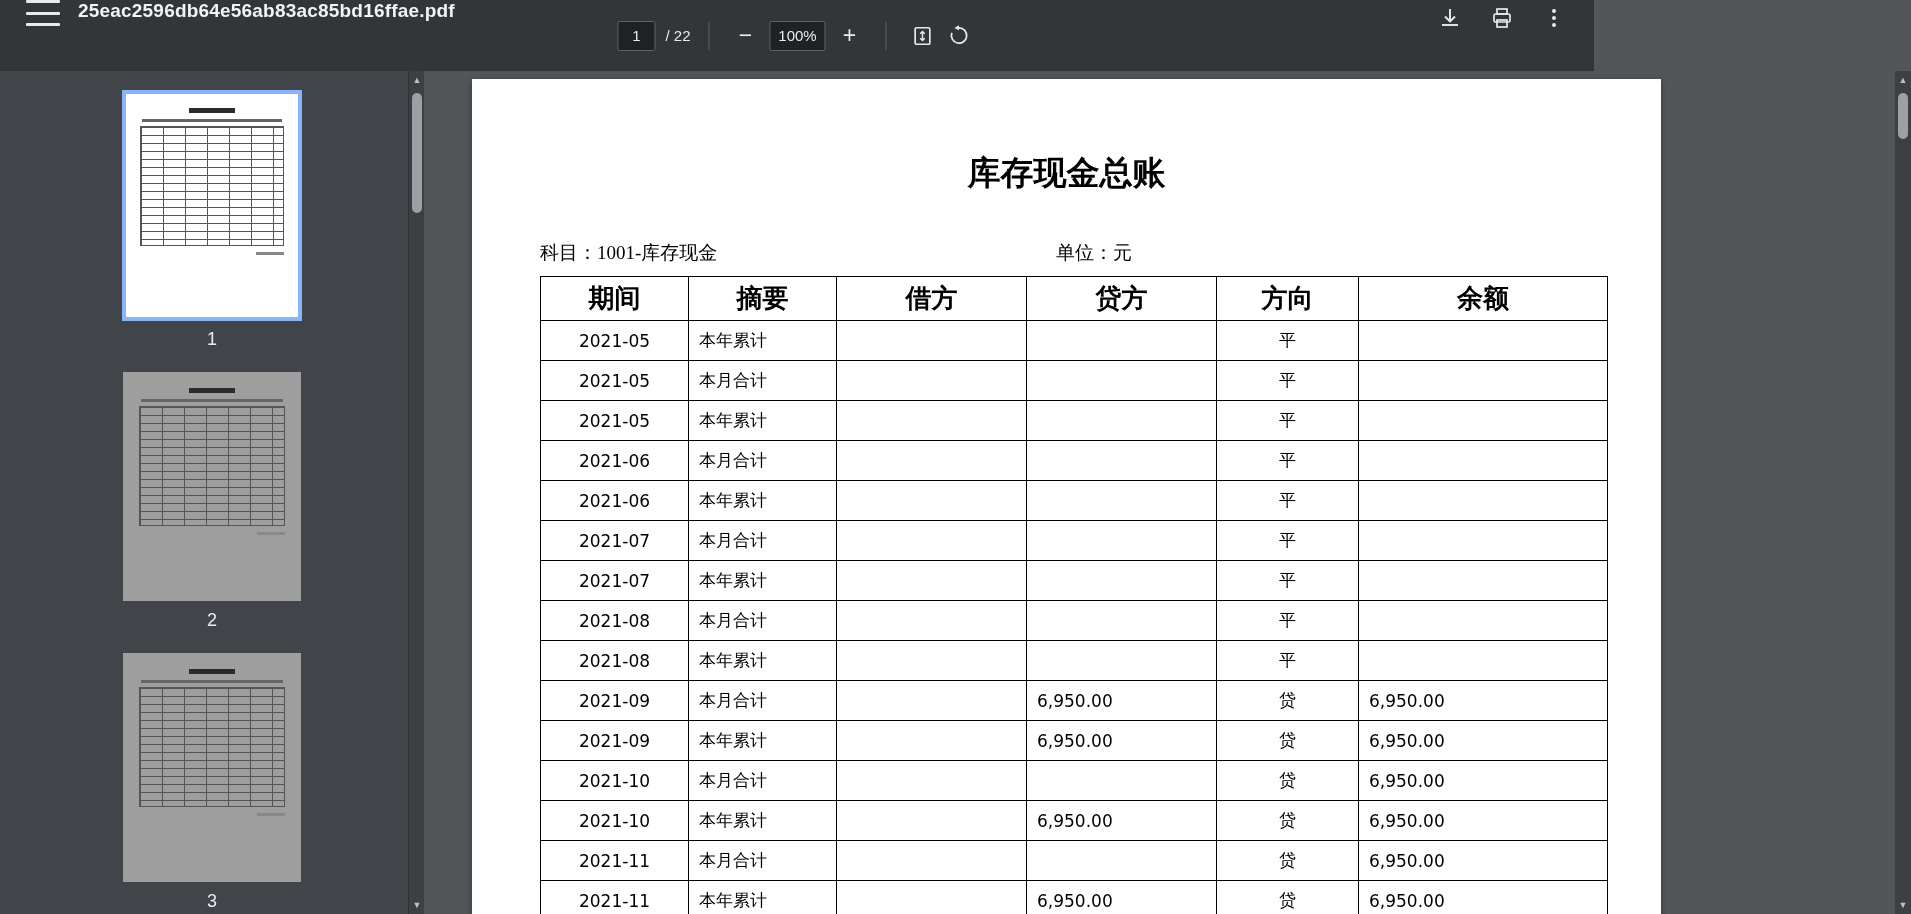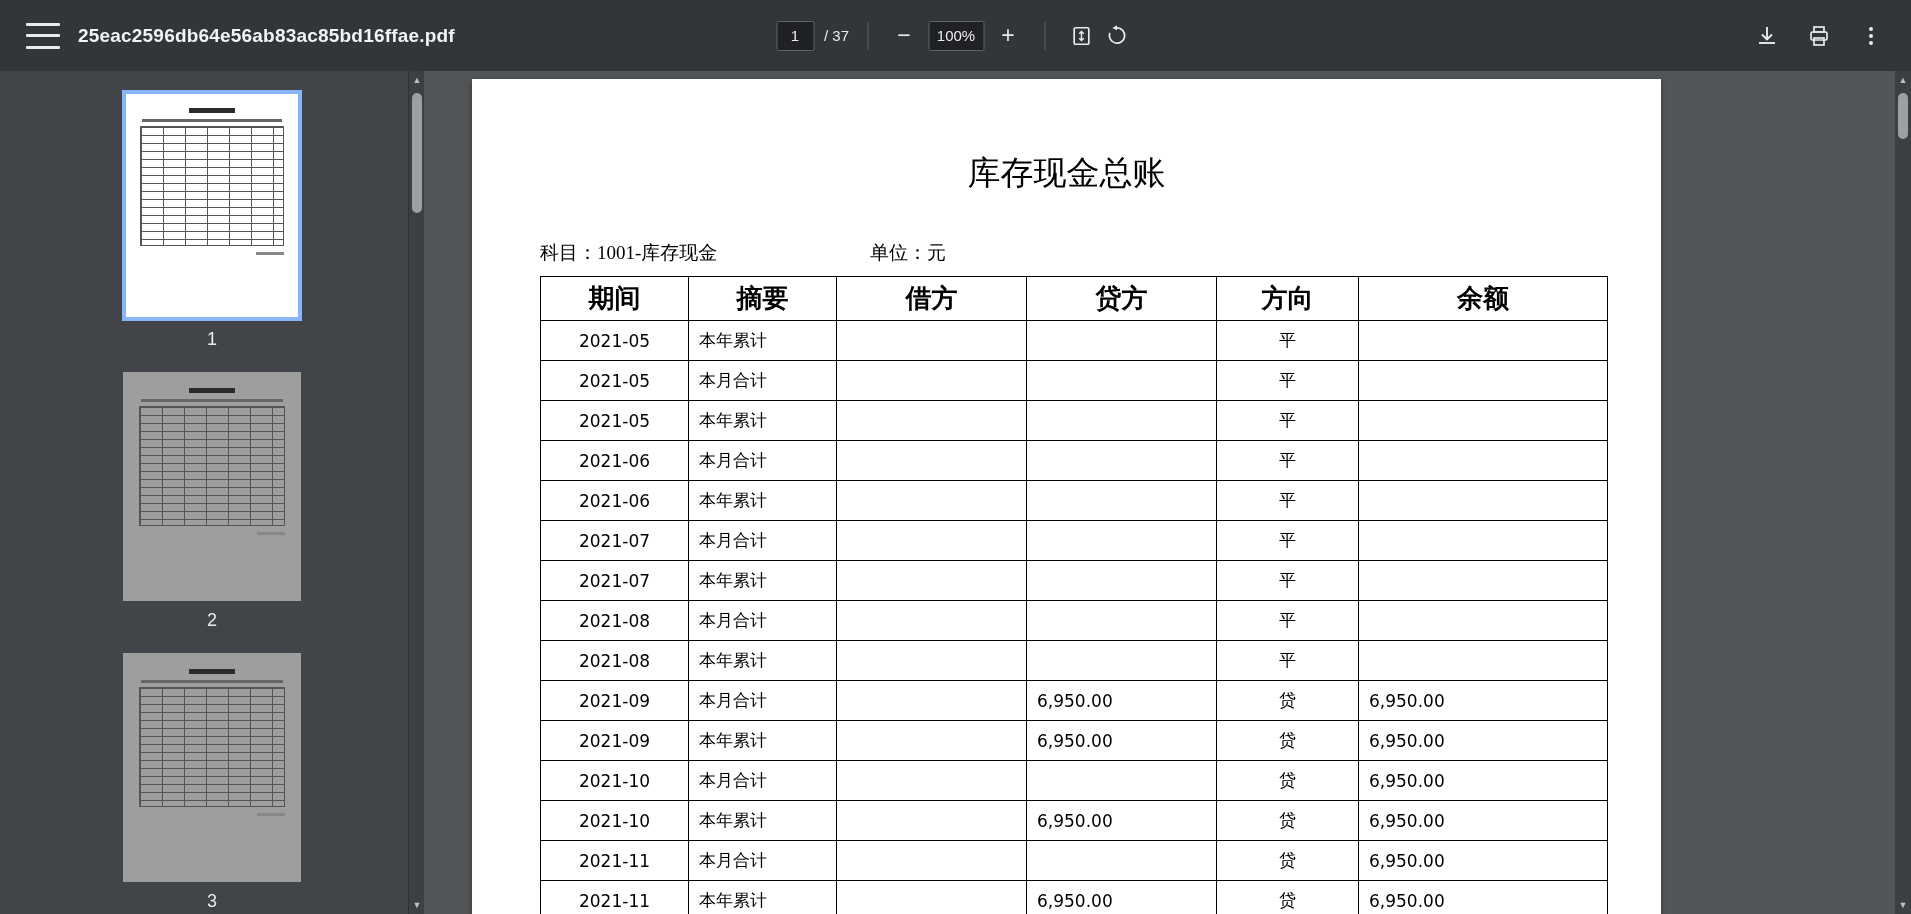--- a/index.html
+++ b/index.html
@@ -6,23 +6,23 @@
   html, body {
     margin: 0; padding: 0;
     width: 1911px; height: 914px;
     overflow: hidden;
     font-family: "Liberation Sans", sans-serif;
     background: #525659;
   }
   
   .toolbar {
     position: absolute; left: 0; top: 0;
-    width: 1911px; height: 71px;
+    width: 1594px; height: 71px;
     background: #323639;
-    display: flex; align-items: center;
+    display: flex; align-items: flex-start;
     color: #e8eaed;
     user-select: none;
   }
   .hamburger {
     width: 34px; height: 26px;
     margin-left: 26px; margin-right: 18px;
     display: flex; flex-direction: column; justify-content: space-between;
     cursor: pointer;
   }
   .hamburger span { display: block; height: 3px; background: #e8eaed; border-radius: 1px; }
@@ -163,33 +163,33 @@
   .page {
     position: absolute; left: 48px; top: 8px;
     width: 1189px; height: 860px;
     background: #fff;
     box-shadow: 0 2px 6px rgba(0,0,0,.35);
     padding: 0;
   }
   .page-title {
     text-align: center;
     font-family: "DejaVu Sans", "Liberation Sans", sans-serif;
-    font-size: 33px; font-weight: normal;
+    font-size: 33px; font-weight: bold;
     color: #000;
     margin-top: 72px;
   }
   .meta-row {
     display: flex; align-items: baseline;
     margin: 44px 22px 10px 68px;
     font-size: 19px; color: #000;
     font-family: Liberation Serif, serif;
   }
   .meta-left { width: 330px; }
   .meta-center { flex: 1; text-align: center; }
-  .meta-right { width: 300px; padding-right: 38px; }
+  .meta-right { width: 300px; text-align: right; padding-right: 38px; }
   table.ledger {
     border-collapse: collapse;
     margin-left: 68px;
     width: 1068px;
     font-family: "DejaVu Sans", "Liberation Sans", sans-serif;
   }
   table.ledger th, table.ledger td {
     border: 1px solid #000;
     height: 40px;
     font-size: 17px;
@@ -231,21 +231,21 @@
 <div class="toolbar">
   <div class="hamburger">
     <span></span>
       <span></span>
       <span></span>
   </div>
   <div class="doc-title">25eac2596db64e56ab83ac85bd16ffae.pdf</div>
 
   <div class="tb-center">
     <input class="page-input" value="1" style="">
-    <div class="page-total">/ 37</div>
+    <div class="page-total">/ 22</div>
     <div class="tb-sep"></div>
     <div class="tb-btn">
         <span class="sym">−</span>
       </div>
     <div class="zoom-val">100%</div>
     <div class="tb-btn">
         <span class="sym">+</span>
       </div>
     <div class="tb-sep"></div>
     <div class="tb-btn">

